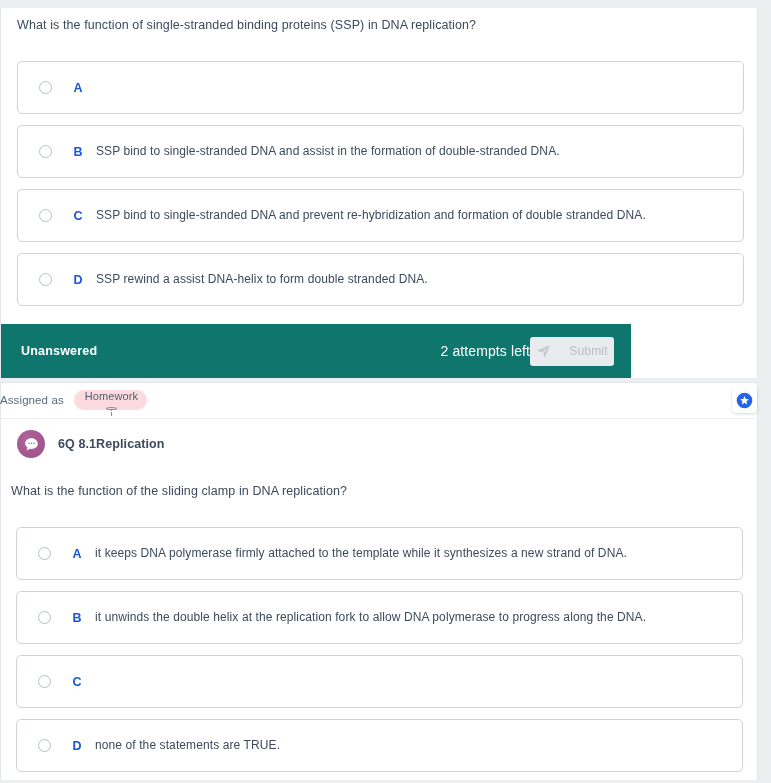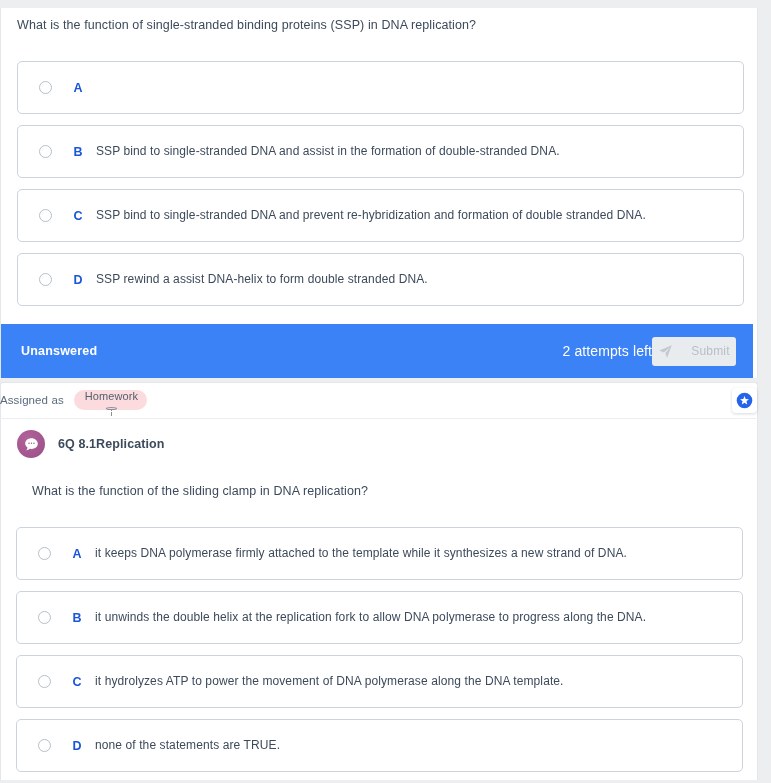--- a/index.html
+++ b/index.html
@@ -30,21 +30,21 @@
   #card-q2 { top: 382px; height: 401px; border-top: 1px solid #e3e6ea; border-radius: 3px 3px 0 0; }
 
   
   .prompt {
     font-size: 12.5px;
     color: #3c4a5b;
     line-height: 1.45;
     letter-spacing: .1px;
   }
   #q1-prompt { position: absolute; left: 16px; top: 8px; width: 700px; }
-  #q2-prompt { position: absolute; left: 32px; top: 482px; width: 700px; }
+  #q2-prompt { position: absolute; left: 11px; top: 482px; width: 700px; }
 
   
   .option {
     position: absolute;
     left: 16px;
     width: 727px;
     height: 53px;
     background: #fff;
     border: 1px solid #ccd3dc;
     border-radius: 5px;
@@ -74,22 +74,22 @@
     color: #3c4a5b;
     line-height: 1.35;
     letter-spacing: .1px;
     padding-right: 14px;
   }
 
   
   #status-bar {
     position: absolute;
     left: 0; top: 316px;
-    width: 752px; height: 54px;
-    background: #3b82f6;
+    width: 630px; height: 54px;
+    background: #0f766e;
     display: flex;
     align-items: center;
     padding: 0 17px 0 20px;
   }
   #status-label {
     color: #ffffff;
     font-size: 12.5px;
     font-weight: bold;
     letter-spacing: .2px;
   }
@@ -295,21 +295,20 @@
 
   <div class="option" style="top:591px;">
     <span class="radio"></span>
     <span class="opt-letter">B</span>
     <span class="opt-text">it unwinds the double helix at the replication fork to allow DNA polymerase to progress along the DNA.</span>
   </div>
 
   <div class="option" style="top:655px;">
     <span class="radio"></span>
     <span class="opt-letter">C</span>
-    <span class="opt-text">it hydrolyzes ATP to power the movement of DNA polymerase along the DNA template.</span>
   </div>
 
   <div class="option" style="top:719px;">
     <span class="radio"></span>
     <span class="opt-letter">D</span>
     <span class="opt-text">none of the statements are TRUE.</span>
   </div>
 
   <div id="bottom-edge"></div>
 

